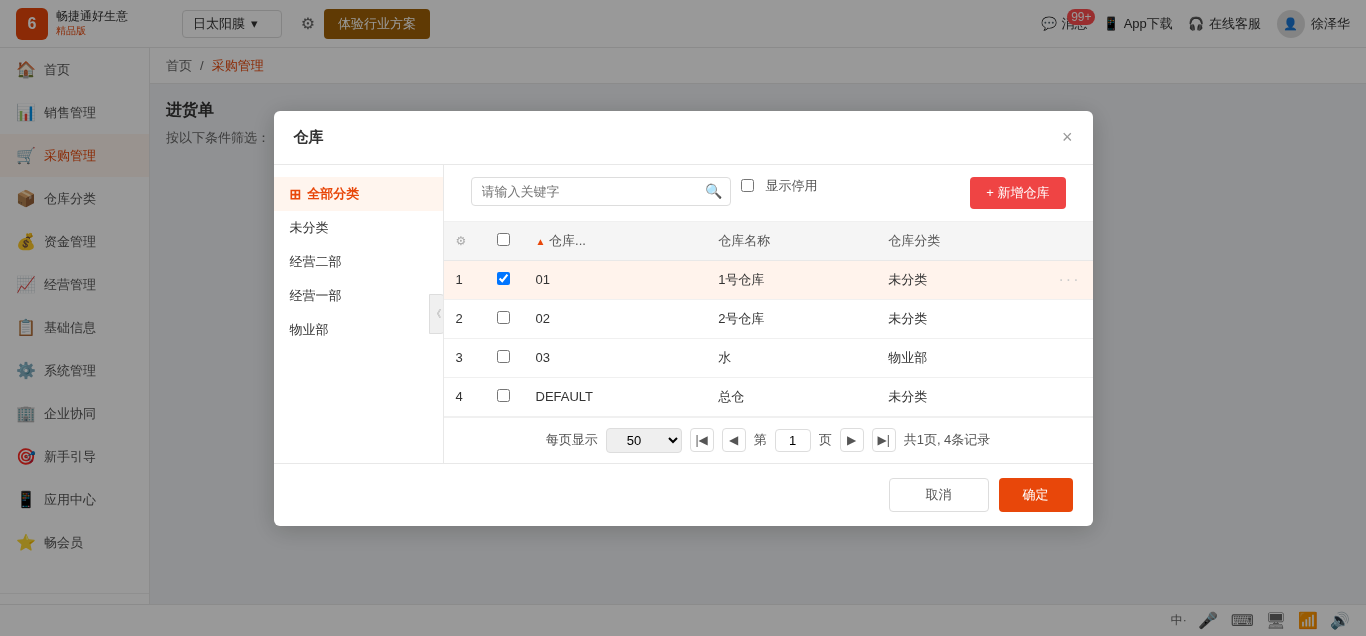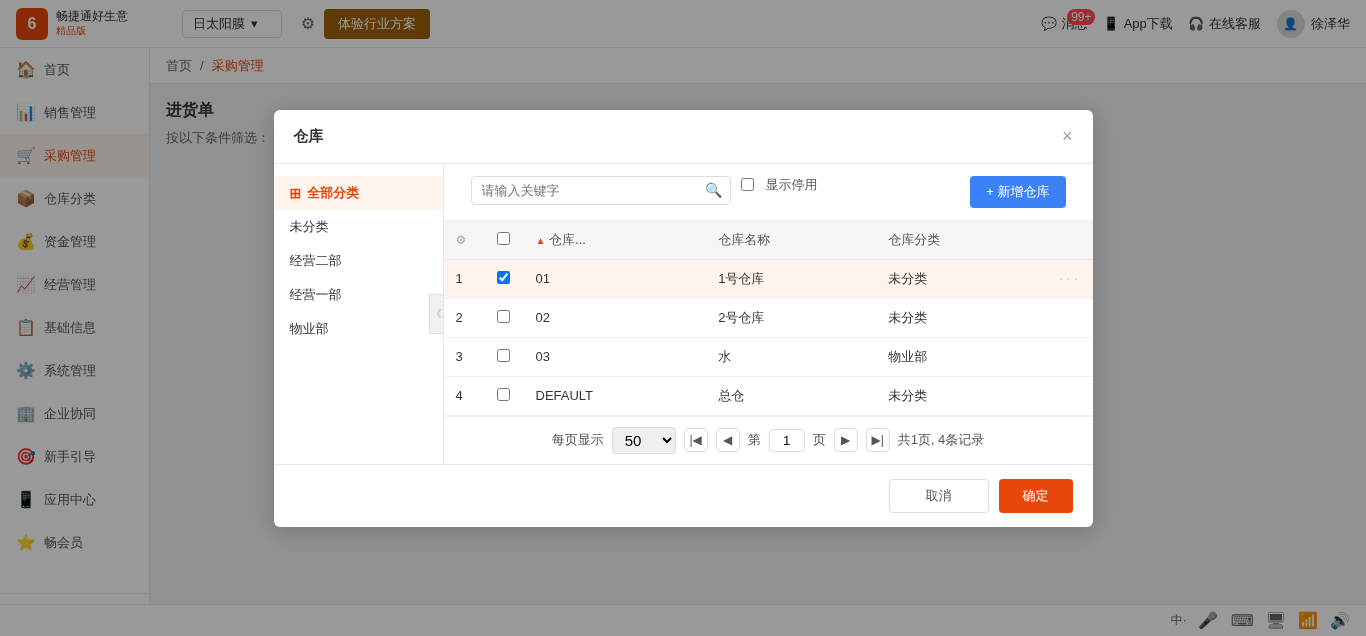--- a/index.html
+++ b/index.html
@@ -265,21 +265,21 @@
       background: none; border: none;
       font-size: 14px;
     }
     .show-disabled {
       display: flex; align-items: center; gap: 12px;
       font-size: 13px; color: #555;
       cursor: pointer;
     }
     .add-warehouse-btn {
       margin-left: auto;
-      background: #3b82f6;
+      background: #ef4444;
       color: #fff;
       border: none;
       border-radius: 4px;
       padding: 7px 16px;
       font-size: 13px;
       cursor: pointer;
     }
 
     
     .data-table {
@@ -319,22 +319,22 @@
       align-items: center;
       justify-content: center;
       gap: 8px;
       border-top: 1px solid #f0f0f0;
       font-size: 13px;
       color: #555;
     }
     .page-size-select {
       border: 1px solid #ddd;
       border-radius: 4px;
-      padding: 3px 8px;
-      font-size: 15px;
+      padding: 3px 16px;
+      font-size: 13px;
       cursor: pointer;
     }
     .page-nav-btn {
       width: 24px; height: 24px;
       border: 1px solid #ddd;
       border-radius: 4px;
       background: #fff;
       cursor: pointer;
       display: flex; align-items: center; justify-content: center;
       font-size: 12px; color: #555;

